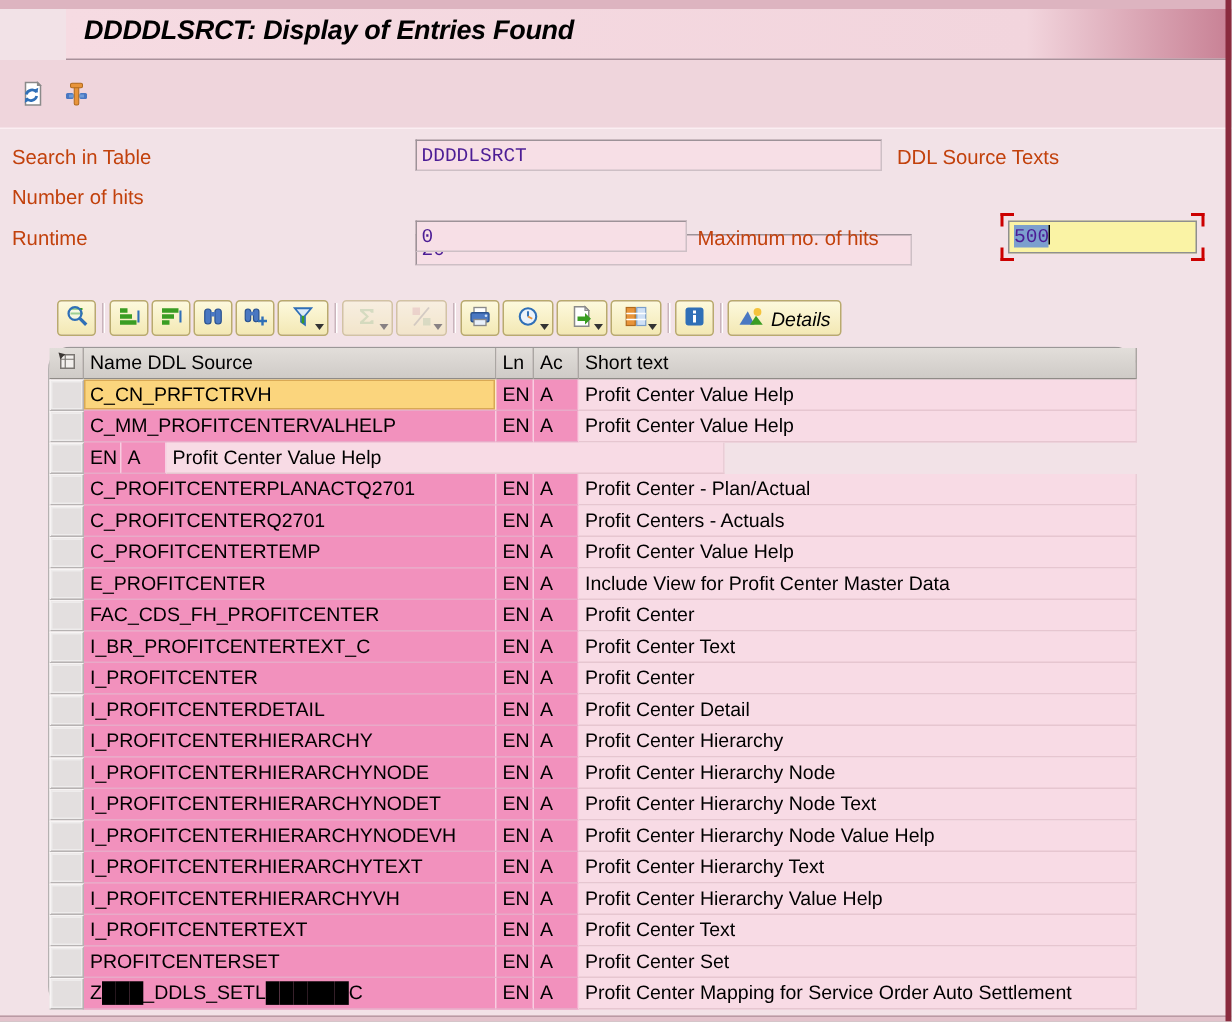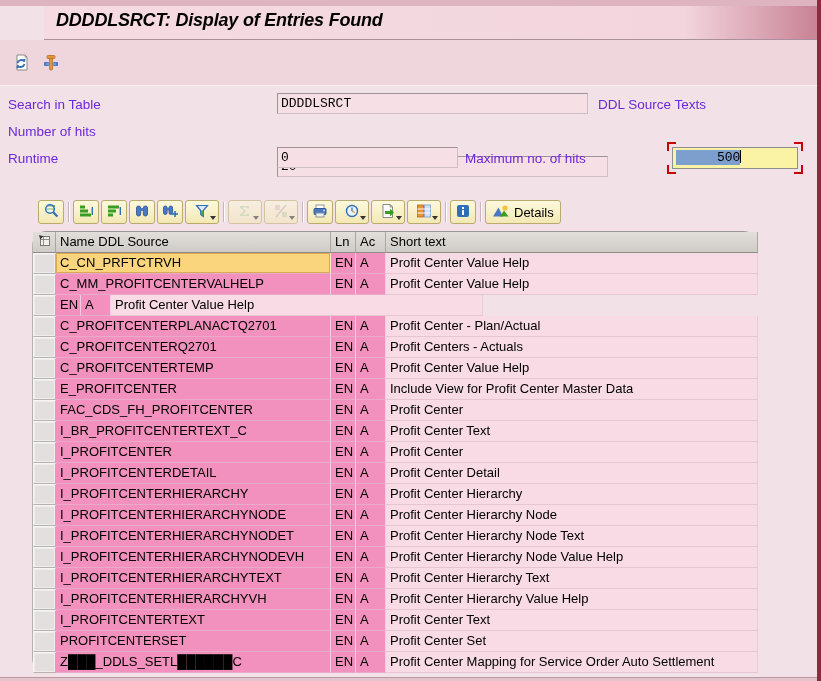--- a/index.html
+++ b/index.html
@@ -31,31 +31,31 @@
     background:#efd5dc;border-bottom:1px solid #fbeef2;
   }
   .app-toolbar .tbtn{
     position:absolute;top:11px;width:26px;height:24px;border:none;background:transparent;
     padding:0;cursor:pointer;
   }
   .app-toolbar .tbtn svg{display:block;margin:auto;}
   
   .content{position:absolute;left:0;top:86px;width:100%;height:595px;background:#f2e2e7;}
 
-  .flabel{position:absolute;font-size:13.5px;color:#6d28d9;line-height:21px;height:21px;}
+  .flabel{position:absolute;font-size:13.5px;color:#c2410c;line-height:21px;height:21px;}
   .ffield{
     position:absolute;height:21px;box-sizing:border-box;
     background:#f7dfe6;border:1px solid #9d9298;border-bottom-color:#cdbfc5;border-right-color:#cdbfc5;
-    font-family:"Liberation Mono","DejaVu Sans Mono",monospace;font-size:13px;color:#000000;
+    font-family:"Liberation Mono","DejaVu Sans Mono",monospace;font-size:13px;color:#4c1d95;
     line-height:19px;padding:0 3px;
   }
   .ffield.yellow{
     background:#faf3a5;border:1px solid #8f8f8f;height:22px;line-height:20px;
   }
-  .sel-text{background:#7c9fce;padding-left:41px;}
+  .sel-text{background:#7c9fce;}
   .caret{display:inline-block;width:0;border-left:1px solid #000;height:13px;vertical-align:-2px;}
   .focuswrap{position:absolute;}
   .fc{position:absolute;width:7px;height:7px;border:2px solid #cc0000;}
   .fc.tl{left:-5px;top:-5px;border-right:none;border-bottom:none;}
   .fc.tr{right:-5px;top:-5px;border-left:none;border-bottom:none;}
   .fc.bl{left:-5px;bottom:-5px;border-right:none;border-top:none;}
   .fc.br{right:-5px;bottom:-5px;border-left:none;border-top:none;}
 
   
   .alv-toolbar{
@@ -69,21 +69,21 @@
   }
   .gbtn.dd{width:34px;}
   .gbtn.dd::after{
     content:"";position:absolute;right:2px;bottom:3px;
     border-left:3.5px solid transparent;border-right:3.5px solid transparent;border-top:4px solid #333;
   }
   .gbtn.disabled{opacity:0.55;cursor:default;}
   .gbtn.disabled svg{opacity:0.55;}
   .gsep{width:1px;height:20px;background:#c9b4bc;margin:0 4px 0 2px;box-shadow:1px 0 0 #fff;}
   .gbtn.wide{width:auto;padding:0 6px;}
-  .gbtn .btxt{font-size:13px;color:#000;margin-left:4px;}
+  .gbtn .btxt{font-size:13px;color:#000;margin-left:4px;font-style:italic;}
 
   
   .grid{position:absolute;left:32px;top:145px;border-top:1px solid #9b9797;border-left:1px solid #b5b1b1;border-radius:15px;}
   .grow{display:flex;height:21px;}
   .gcell{
     box-sizing:border-box;height:21px;font-size:13px;color:#000;
     padding:2px 4px 0 4px;overflow:hidden;white-space:nowrap;
   }
   .hrow .gcell{
     background:linear-gradient(#e2deda,#cfcbc7);

